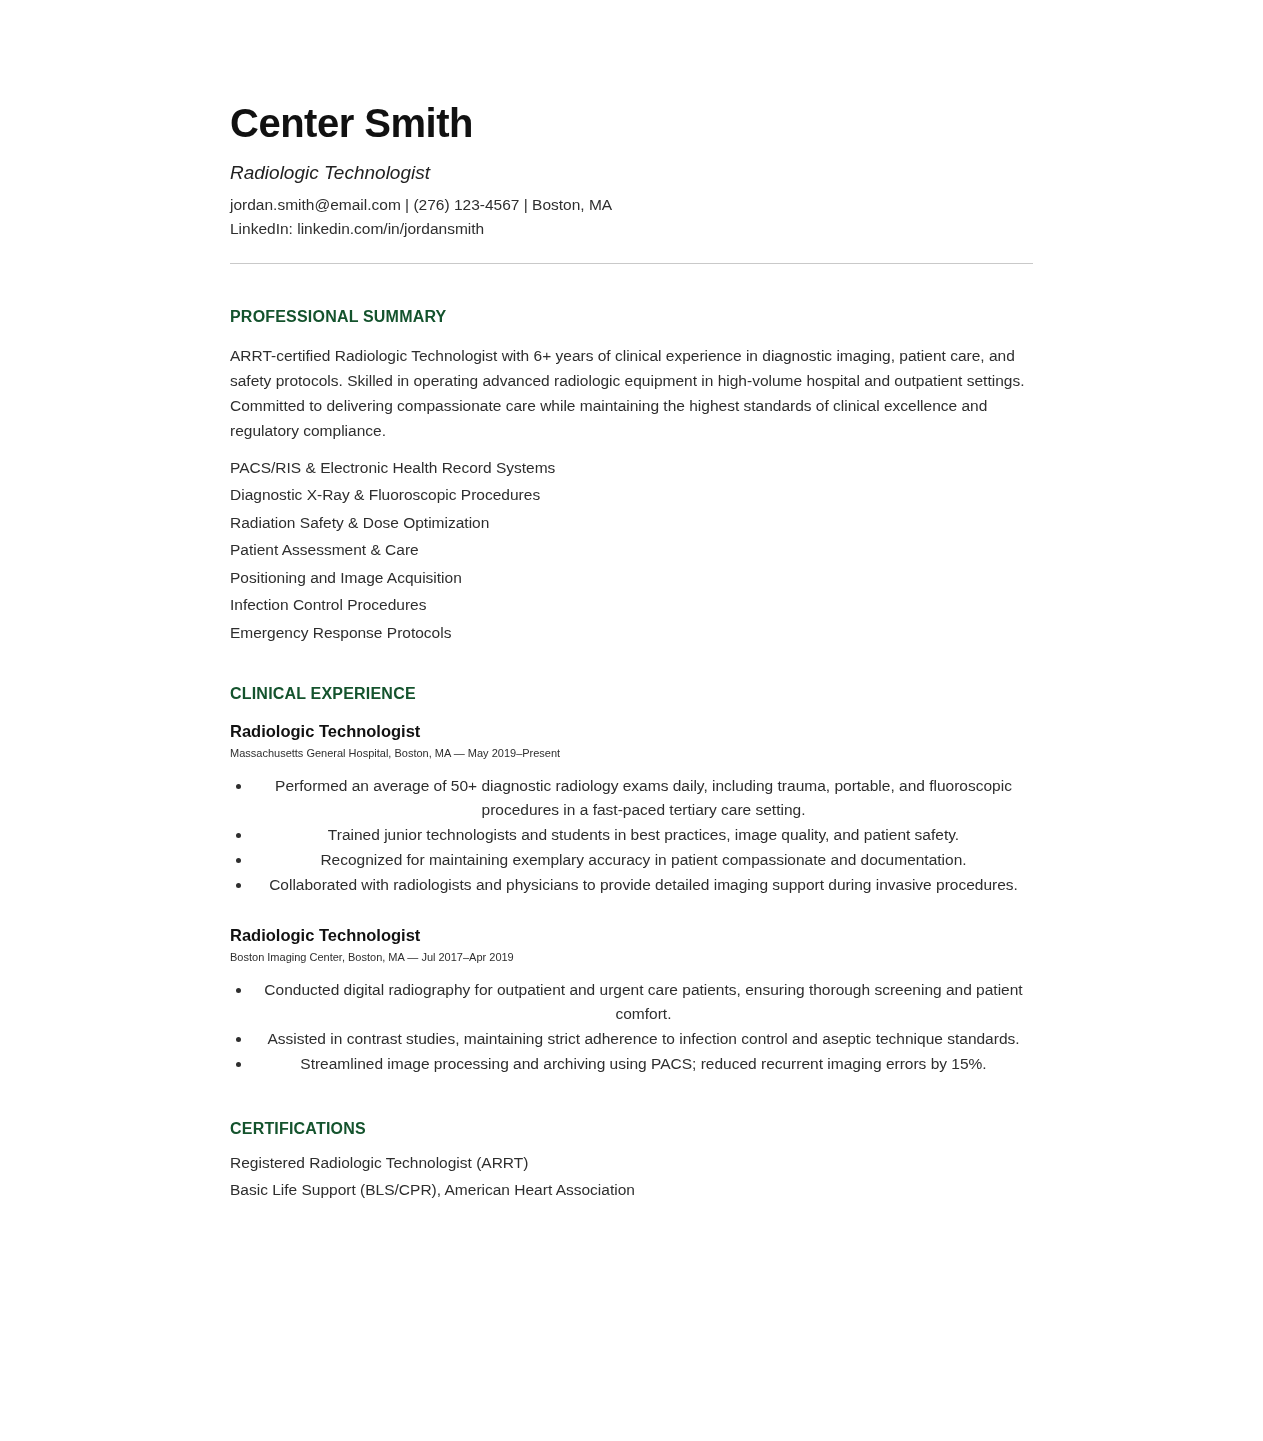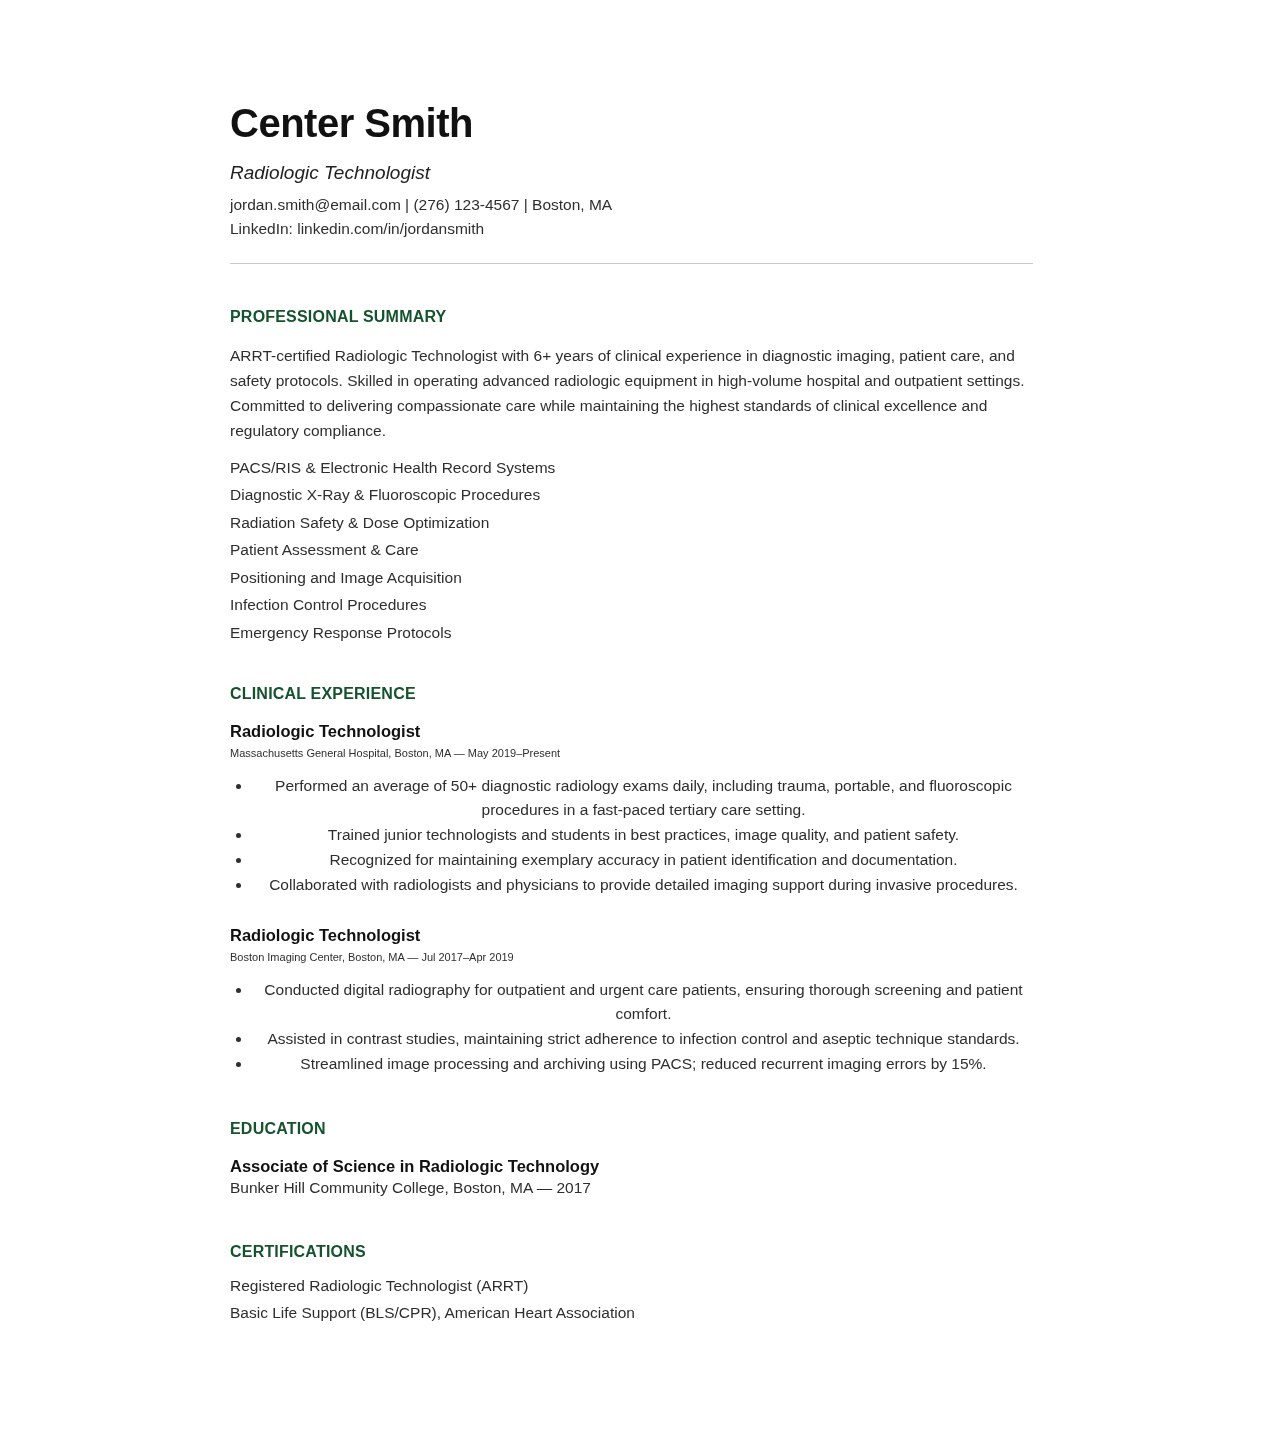--- a/index.html
+++ b/index.html
@@ -146,42 +146,37 @@
   <section>
     <h2 class="section-heading">CLINICAL EXPERIENCE</h2>
     <div>
 
         <div class="job">
           <div class="job-title">Radiologic Technologist</div>
           <div class="job-meta">Massachusetts General Hospital, Boston, MA — May 2019–Present</div>
           <ul class="bullet-list">
             <li>Performed an average of 50+ diagnostic radiology exams daily, including trauma, portable, and fluoroscopic procedures in a fast-paced tertiary care setting.</li>
             <li>Trained junior technologists and students in best practices, image quality, and patient safety.</li>
-            <li>Recognized for maintaining exemplary accuracy in patient identification and documentation.</li>
+            <li>Recognized for maintaining exemplary accuracy in patient compassionate and documentation.</li>
             <li>Collaborated with radiologists and physicians to provide detailed imaging support during invasive procedures.</li>
           </ul>
         </div>
 
         <div class="job">
           <div class="job-title">Radiologic Technologist</div>
           <div class="job-meta">Boston Imaging Center, Boston, MA — Jul 2017–Apr 2019</div>
           <ul class="bullet-list">
             <li>Conducted digital radiography for outpatient and urgent care patients, ensuring thorough screening and patient comfort.</li>
             <li>Assisted in contrast studies, maintaining strict adherence to infection control and aseptic technique standards.</li>
             <li>Streamlined image processing and archiving using PACS; reduced recurrent imaging errors by 15%.</li>
           </ul>
         </div>
       </div>
   </section>
 
-  <section>
-    <h2 class="section-heading">EDUCATION</h2>
-    <div class="edu-degree">Associate of Science in Radiologic Technology</div>
-    <div class="edu-meta">Bunker Hill Community College, Boston, MA — 2017</div>
-  </section>
 
   <section>
     <h2 class="section-heading">CERTIFICATIONS</h2>
     <ul class="plain-list">
         <li>Registered Radiologic Technologist (ARRT)</li>
         <li>Basic Life Support (BLS/CPR), American Heart Association</li>
       </ul>
   </section>
 
 </div>

